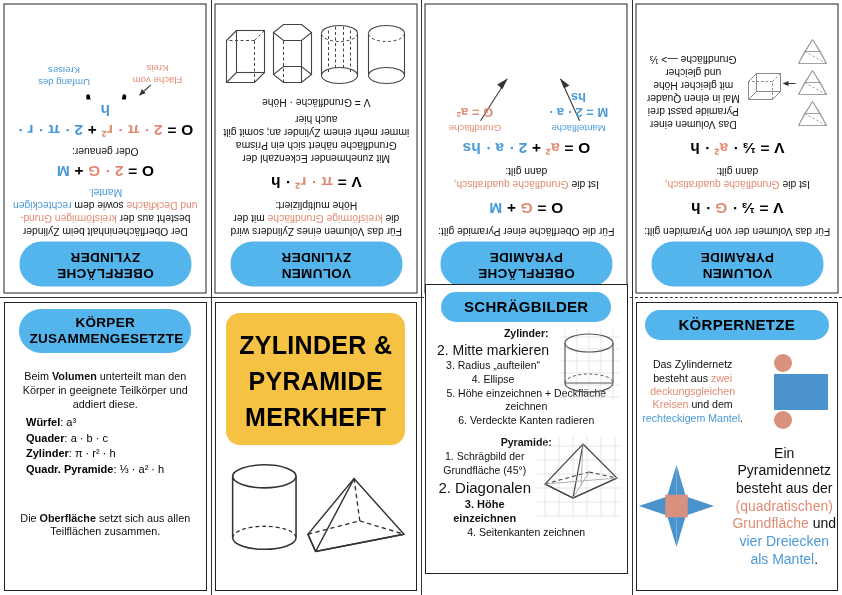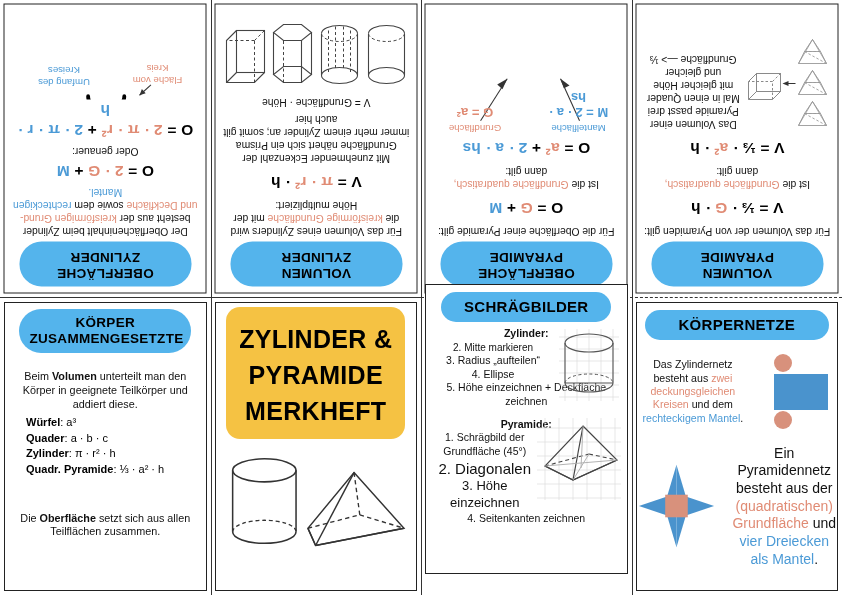--- a/index.html
+++ b/index.html
@@ -80,21 +80,21 @@
     line-height: 1.3;
   }
   .red  { color: #e08b74; }
   .blue { color: #4b9ad6; }
   .lbl-red  { color: #e08b74; font-size: 9.6px; line-height: 1.2; text-align: center; }
   .lbl-blue { color: #4b9ad6; font-size: 9.6px; line-height: 1.2; text-align: center; }
   .sp4 { height: 4px; } .sp6 { height: 6px; } .sp8 { height: 8px; } .sp12 { height: 12px; }
   b, strong { font-weight: bold; }
   .figrow { display: flex; justify-content: center; align-items: flex-end; gap: 3px; width: 100%; }
 
-  .netfig-row { display: flex; align-items: center; justify-content: flex-end; gap: 16px; width: 100%; }
+  .netfig-row { display: flex; align-items: center; justify-content: flex-start; gap: 16px; width: 100%; }
 
   .underline-blank { border-bottom: 2.5px solid #000; display: inline-block; width: 86px; }
 </style>
 </head>
 <body>
 
 <div id="sheet">
 
   <div class="vline" style="left:210.5px"></div>
   <div class="vline" style="left:421px"></div>
@@ -324,21 +324,21 @@
         <div><b>Quadr. Pyramide</b>: <span>⅓ · a² · h</span></div>
       </div>
       <div style="height:34px;"></div>
       <div class="body-txt" style="font-size:10.8px;">
         <span>Die </span><b>Oberfläche</b><span> setzt sich aus allen Teilflächen zusammen.</span>
       </div>
     </div>
   </div>
 
   <div class="panel" style="left:210.5px; top:297.5px;">
-    <div class="card" style="padding:4px 8px;">
+    <div class="card" style="padding:10px 8px;">
       <div class="pill pill-yellow" style="width:97%;padding:14px 8px 10px;border-radius:14px;">
         <div style="font-size:25px;line-height:1.45;">ZYLINDER &amp;</div>
         <div style="font-size:25px;line-height:1.45;">PYRAMIDE</div>
         <div style="font-size:25px;line-height:1.45;">MERKHEFT</div>
       </div>
       <div style="display:flex;align-items:flex-end;justify-content:center;gap:2px;margin-top:14px;width:100%;">
         <svg width="84" height="100" viewBox="0 0 84 100">
           <ellipse cx="42" cy="16" rx="33" ry="12" fill="none" stroke="#333" stroke-width="1.6"></ellipse>
           <line x1="9" y1="16" x2="9" y2="80" stroke="#333" stroke-width="1.6"></line>
           <line x1="75" y1="16" x2="75" y2="80" stroke="#333" stroke-width="1.6"></line>
@@ -380,24 +380,25 @@
             <line x1="54" y1="0" x2="54" y2="72"></line>
           </g>
           <ellipse cx="30" cy="14" rx="24" ry="9" fill="none" stroke="#555" stroke-width="1.1"></ellipse>
           <line x1="6" y1="14" x2="6" y2="54" stroke="#555" stroke-width="1.1"></line>
           <line x1="54" y1="14" x2="54" y2="54" stroke="#555" stroke-width="1.1"></line>
           <path d="M6 54 a24 9 0 0 0 48 0" fill="none" stroke="#555" stroke-width="1.1"></path>
           <path d="M6 54 a24 9 0 0 1 48 0" fill="none" stroke="#555" stroke-width="1" stroke-dasharray="3 2.5"></path>
           <line x1="6" y1="54" x2="54" y2="54" stroke="#555" stroke-width="1"></line>
         </svg>
         <div class="body-left" style="font-weight:bold;font-size:10.6px;">Zylinder:</div>
-        <div class="body-left" style="font-size:10px;width:64%;">2. Mitte markieren</div>
+        <div class="body-left" style="font-size:14px;width:64%;">2. Mitte markieren</div>
         <div class="body-left" style="font-size:10.5px;width:64%;">3. Radius „aufteilen“</div>
         <div class="body-left" style="font-size:10.5px;width:64%;">4. Ellipse</div>
         <div class="body-left" style="font-size:10.5px;">5. Höhe einzeichnen + Deckfläche zeichnen</div>
+        <div class="body-left" style="font-size:10.5px;">6. Verdeckte Kanten radieren</div>
       </div>
 
       <div style="height:9px;"></div>
 
       <div style="position:relative;">
         <svg width="84" height="82" viewBox="0 0 84 82" style="position:absolute;right:-2px;top:0;">
           <g stroke="#ddd" stroke-width=".7">
             <line x1="0" y1="10" x2="84" y2="10"></line>
               <line x1="0" y1="24" x2="84" y2="24"></line>
             <line x1="0" y1="38" x2="84" y2="38"></line>
@@ -421,21 +422,21 @@
           </g>
           <g stroke="#aaa" stroke-width=".9">
             <line x1="8" y1="48" x2="80" y2="42"></line>
             <line x1="36" y1="62" x2="52" y2="36"></line>
             <line x1="46" y1="8" x2="44" y2="50"></line>
           </g>
         </svg>
         <div class="body-left" style="font-weight:bold;font-size:10.6px;">Pyramide:</div>
         <div class="body-left" style="font-size:10.5px;width:55%;">1. Schrägbild der Grundfläche (45°)</div>
         <div class="body-left" style="font-size:15px;width:55%;">2. Diagonalen</div>
-        <div class="body-left" style="font-size:13px;width:55%;">3. Höhe einzeichnen</div>
+        <div class="body-left" style="font-size:11px;width:55%;font-weight:bold;">3. Höhe einzeichnen</div>
         <div class="body-left" style="font-size:10.5px;">4. Seitenkanten zeichnen</div>
       </div>
     </div>
   </div>
 
   <div class="panel" style="left:631.5px; top:297.5px;">
     <div class="card" style="padding:7px 0;">
       <div class="pill pill-blue pill-hdr" style="font-size:15px;">KÖRPERNETZE</div>
 
       <div class="netfig-row" style="margin-top:8px;">

